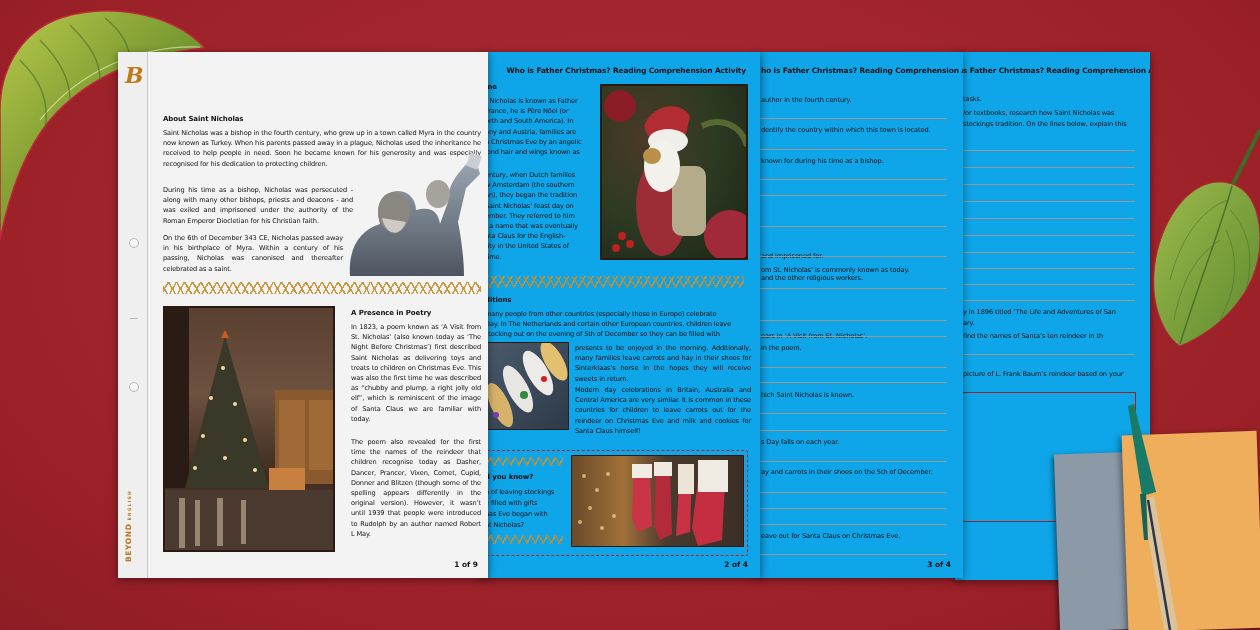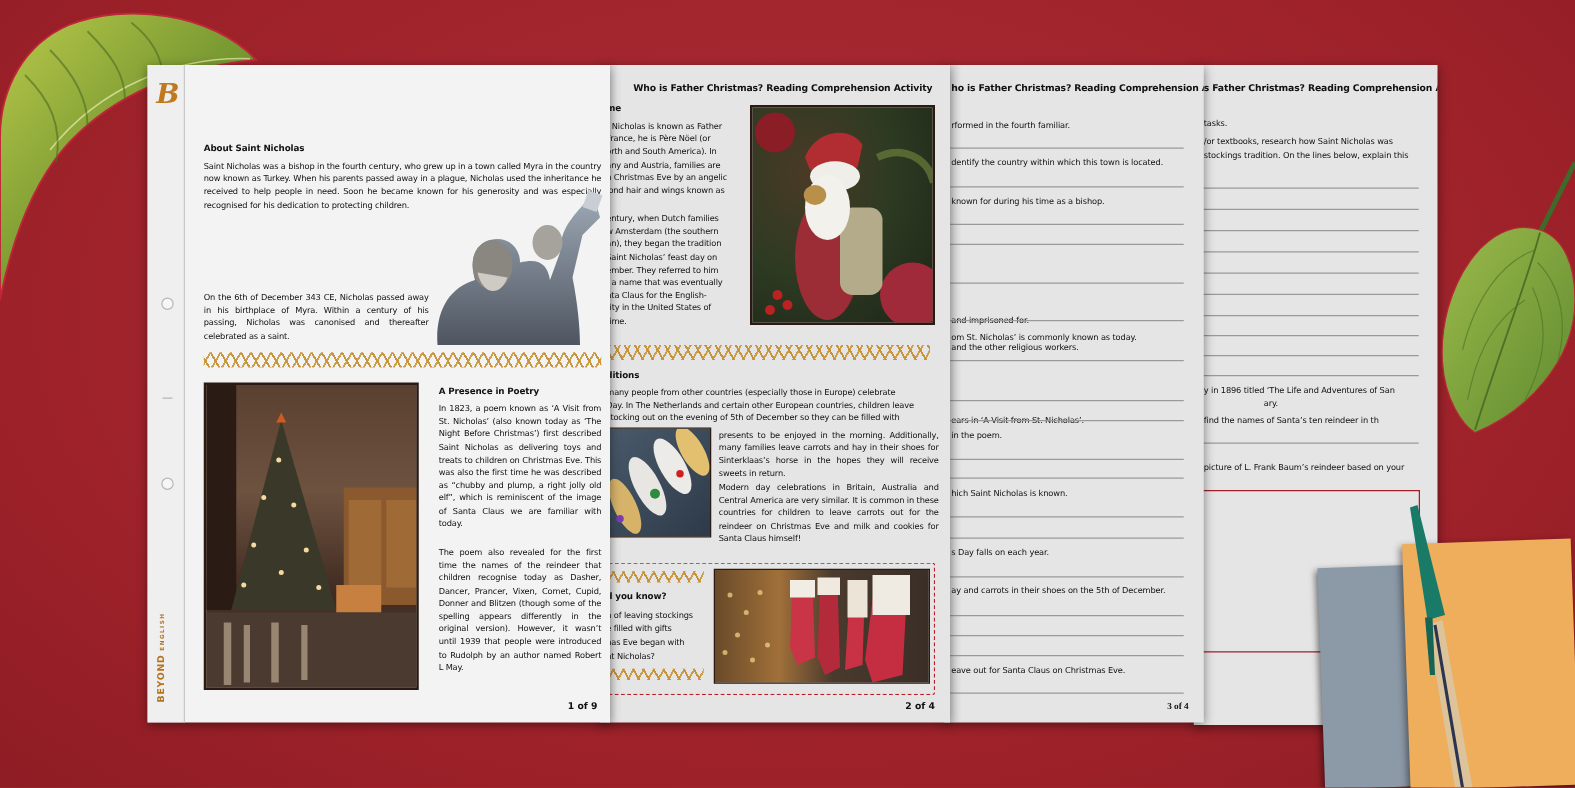--- a/index.html
+++ b/index.html
@@ -6,21 +6,21 @@
   html, body { width: 1260px; height: 630px; overflow: hidden; }
   body {
     background: #a3262f;
     background-image: radial-gradient(ellipse at 50% 40%, #ad2e37 0%, #9d2129 70%, #8e1c24 100%);
     font-family: "DejaVu Sans", "Liberation Sans", sans-serif;
     position: relative;
     color: #111;
   }
   .sheet {
     position: absolute;
-    background: #e5e5e5;
+    background: #0ea5e9;
     box-shadow: 0 2px 8px rgba(0,0,0,0.45);
     overflow: hidden;
   }
   .sheet-shade { background: linear-gradient(90deg, rgba(0,0,0,0.12), rgba(0,0,0,0) 14px); position:absolute; left:0; top:0; bottom:0; width:14px; }
   .running-head {
     position: absolute; font-size: 7.4px; font-weight: bold; white-space: nowrap; letter-spacing: -0.1px;
   }
   .page-num { position: absolute; font-size: 7.4px; font-weight: bold; }
   .p { font-size: 6.6px; line-height: 10.2px; text-align: justify; letter-spacing: -0.12px; }
   .h { font-size: 7px; font-weight: bold; letter-spacing: -0.1px; }
@@ -83,32 +83,32 @@
   <div class="answer-line" style="left:5px;width:175px;top:115px;"></div>
   <div class="answer-line" style="left:5px;width:175px;top:132px;"></div>
   <div class="answer-line" style="left:5px;width:175px;top:149px;"></div>
   <div class="answer-line" style="left:5px;width:175px;top:166px;"></div>
   <div class="answer-line" style="left:5px;width:175px;top:183px;"></div>
   <div class="answer-line" style="left:5px;width:175px;top:200px;"></div>
   <div class="answer-line" style="left:5px;width:175px;top:216px;"></div>
   <div class="answer-line" style="left:5px;width:175px;top:232px;"></div>
   <div class="answer-line" style="left:5px;width:175px;top:248px;"></div>
   <div class="q-text" style="left:8px;top:256px;">y in 1896 titled ‘The Life and Adventures of San</div>
-  <div class="q-text" style="left:8px;top:267px;padding-left:48px;">ary.</div>
+  <div class="q-text" style="left:8px;top:267px;">ary.</div>
   <div class="q-text" style="left:8px;top:280px;">find the names of Santa’s ten reindeer in th</div>
   <div class="answer-line" style="left:5px;width:175px;top:302px;"></div>
   <div class="q-text" style="left:8px;top:318px;">picture of L. Frank Baum’s reindeer based on your</div>
   <div style="position:absolute;left:5px;top:340px;width:176px;height:130px;border:1px solid #a0202c;"></div>
 </div>
 
 <div class="sheet" id="page3">
   <div class="sheet-shade"></div>
   <div class="running-head" style="left:6px;top:14px;">ho is Father Christmas? Reading Comprehension Activity</div>
 
-  <div class="q-text" style="left:6px;top:44px;">rformed in the fourth familiar.</div>
+  <div class="q-text" style="left:6px;top:44px;">author in the fourth century.</div>
   <div class="answer-line" style="left:4px;width:188px;top:66px;"></div>
   <div class="q-text" style="left:6px;top:74px;">dentify the country within which this town is located.</div>
   <div class="answer-line" style="left:4px;width:188px;top:97px;"></div>
   <div class="q-text" style="left:6px;top:105px;">known for during his time as a bishop.</div>
   <div class="answer-line" style="left:4px;width:188px;top:127px;"></div>
   <div class="answer-line" style="left:4px;width:188px;top:143px;"></div>
   <div class="q-text" style="left:6px;top:152px;margin-top:48px;">and imprisoned for.</div>
   <div class="answer-line" style="left:4px;width:188px;top:174px;"></div>
   <div class="q-text" style="left:6px;top:182px;margin-top:40px;">and the other religious workers.</div>
   <div class="answer-line" style="left:4px;width:188px;top:204px;"></div>
@@ -124,21 +124,21 @@
   <div class="answer-line" style="left:4px;width:188px;top:361px;"></div>
   <div class="answer-line" style="left:4px;width:188px;top:378px;"></div>
   <div class="q-text" style="left:6px;top:386px;">s Day falls on each year.</div>
   <div class="answer-line" style="left:4px;width:188px;top:409px;"></div>
   <div class="q-text" style="left:6px;top:416px;">ay and carrots in their shoes on the 5th of December.</div>
   <div class="answer-line" style="left:4px;width:188px;top:440px;"></div>
   <div class="answer-line" style="left:4px;width:188px;top:456px;"></div>
   <div class="answer-line" style="left:4px;width:188px;top:472px;"></div>
   <div class="q-text" style="left:6px;top:480px;">eave out for Santa Claus on Christmas Eve.</div>
   <div class="answer-line" style="left:4px;width:188px;top:502px;"></div>
-  <div class="page-num" style="right:12px;top:508px;font-family:Liberation Serif, serif;">3 of 4</div>
+  <div class="page-num" style="right:12px;top:508px;">3 of 4</div>
 </div>
 
 <div class="sheet" id="page2">
   <div class="sheet-shade"></div>
   <div class="running-head" style="right:14px;top:14px;">Who is Father Christmas? Reading Comprehension Activity</div>
 
   <div class="h" style="position:absolute;left:5px;top:31px;">me</div>
   <div style="position:absolute;left:5px;top:44px;width:110px;">
     <div class="p" style="white-space:nowrap;">t Nicholas is known as Father</div>
     <div class="p" style="white-space:nowrap;">France, he is Père Nöel (or</div>
@@ -242,20 +242,21 @@
     <div class="tick" style="top:266px;"></div>
     <div class="hole" style="top:330px;"></div>
     <div class="brand"><span>BEYOND</span><small>ENGLISH</small></div>
   </div>
 
 
   <div class="h" style="position:absolute;left:45px;top:63px;">About Saint Nicholas</div>
   <div class="p" style="position:absolute;left:45px;top:76px;width:318px;">
     <span>Saint Nicholas was a bishop in the fourth century, who grew up in a town called Myra in the country now known as Turkey. When his parents passed away in a plague, Nicholas used the inheritance he received to help people in need. Soon he became known for his generosity and was especially recognised for his dedication to protecting children.</span>
   </div>
+  <div class="p" style="position:absolute;left:45px;top:133px;width:190px;">During his time as a bishop, Nicholas was persecuted - along with many other bishops, priests and deacons - and was exiled and imprisoned under the authority of the Roman Emperor Diocletian for his Christian faith.</div>
   <div class="p" style="position:absolute;left:45px;top:181px;width:180px;">On the 6th of December 343 CE, Nicholas passed away in his birthplace of Myra. Within a century of his passing, Nicholas was canonised and thereafter celebrated as a saint.</div>
 
   <svg style="position:absolute;left:222px;top:100px;" width="142" height="124" viewBox="0 0 142 124">
     <defs>
         <linearGradient id="st" x1="0" y1="0" x2="0" y2="1">
           <stop offset="0" stop-color="#9aa6b2"></stop>
           <stop offset="1" stop-color="#4e5560"></stop>
         </linearGradient>
       </defs>
     <path d="M10,124 C8,96 20,78 40,72 C36,58 38,44 52,40 C66,36 76,46 76,58 C92,54 98,60 100,72 L108,50 C108,30 120,20 128,10 L136,8 L140,22 L126,36 L118,70 C122,90 124,110 124,124 Z" fill="url(#st)"></path>

